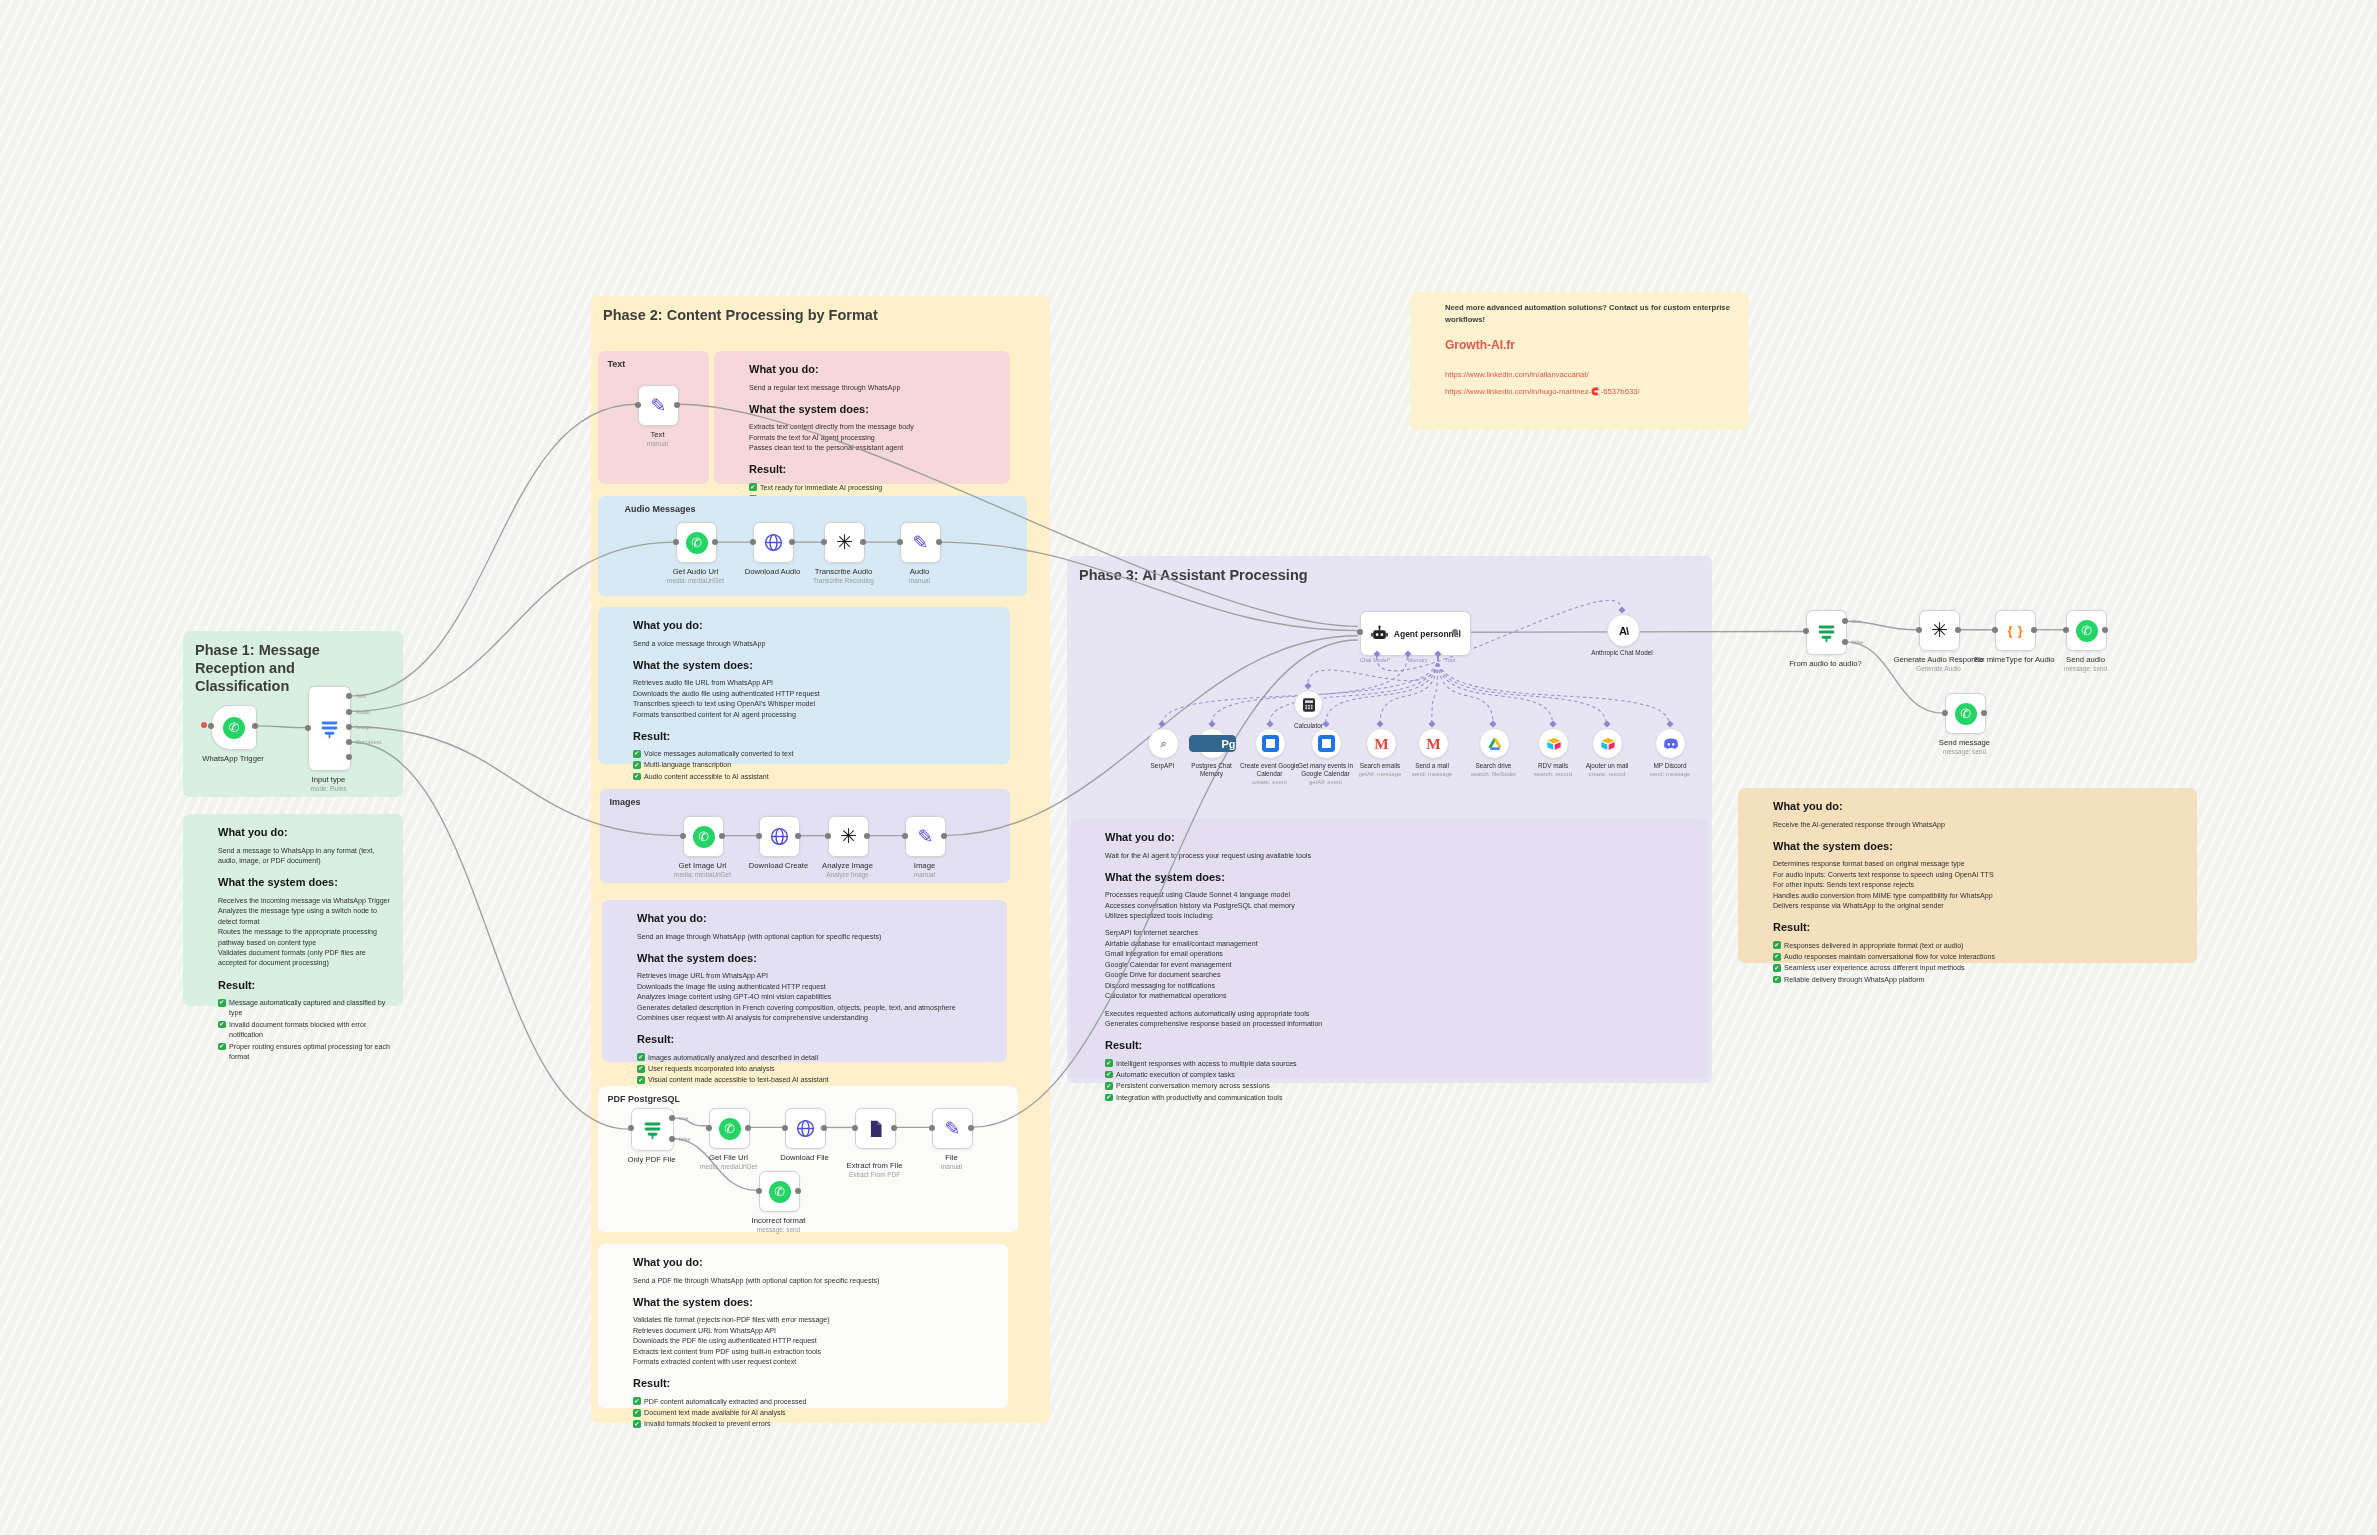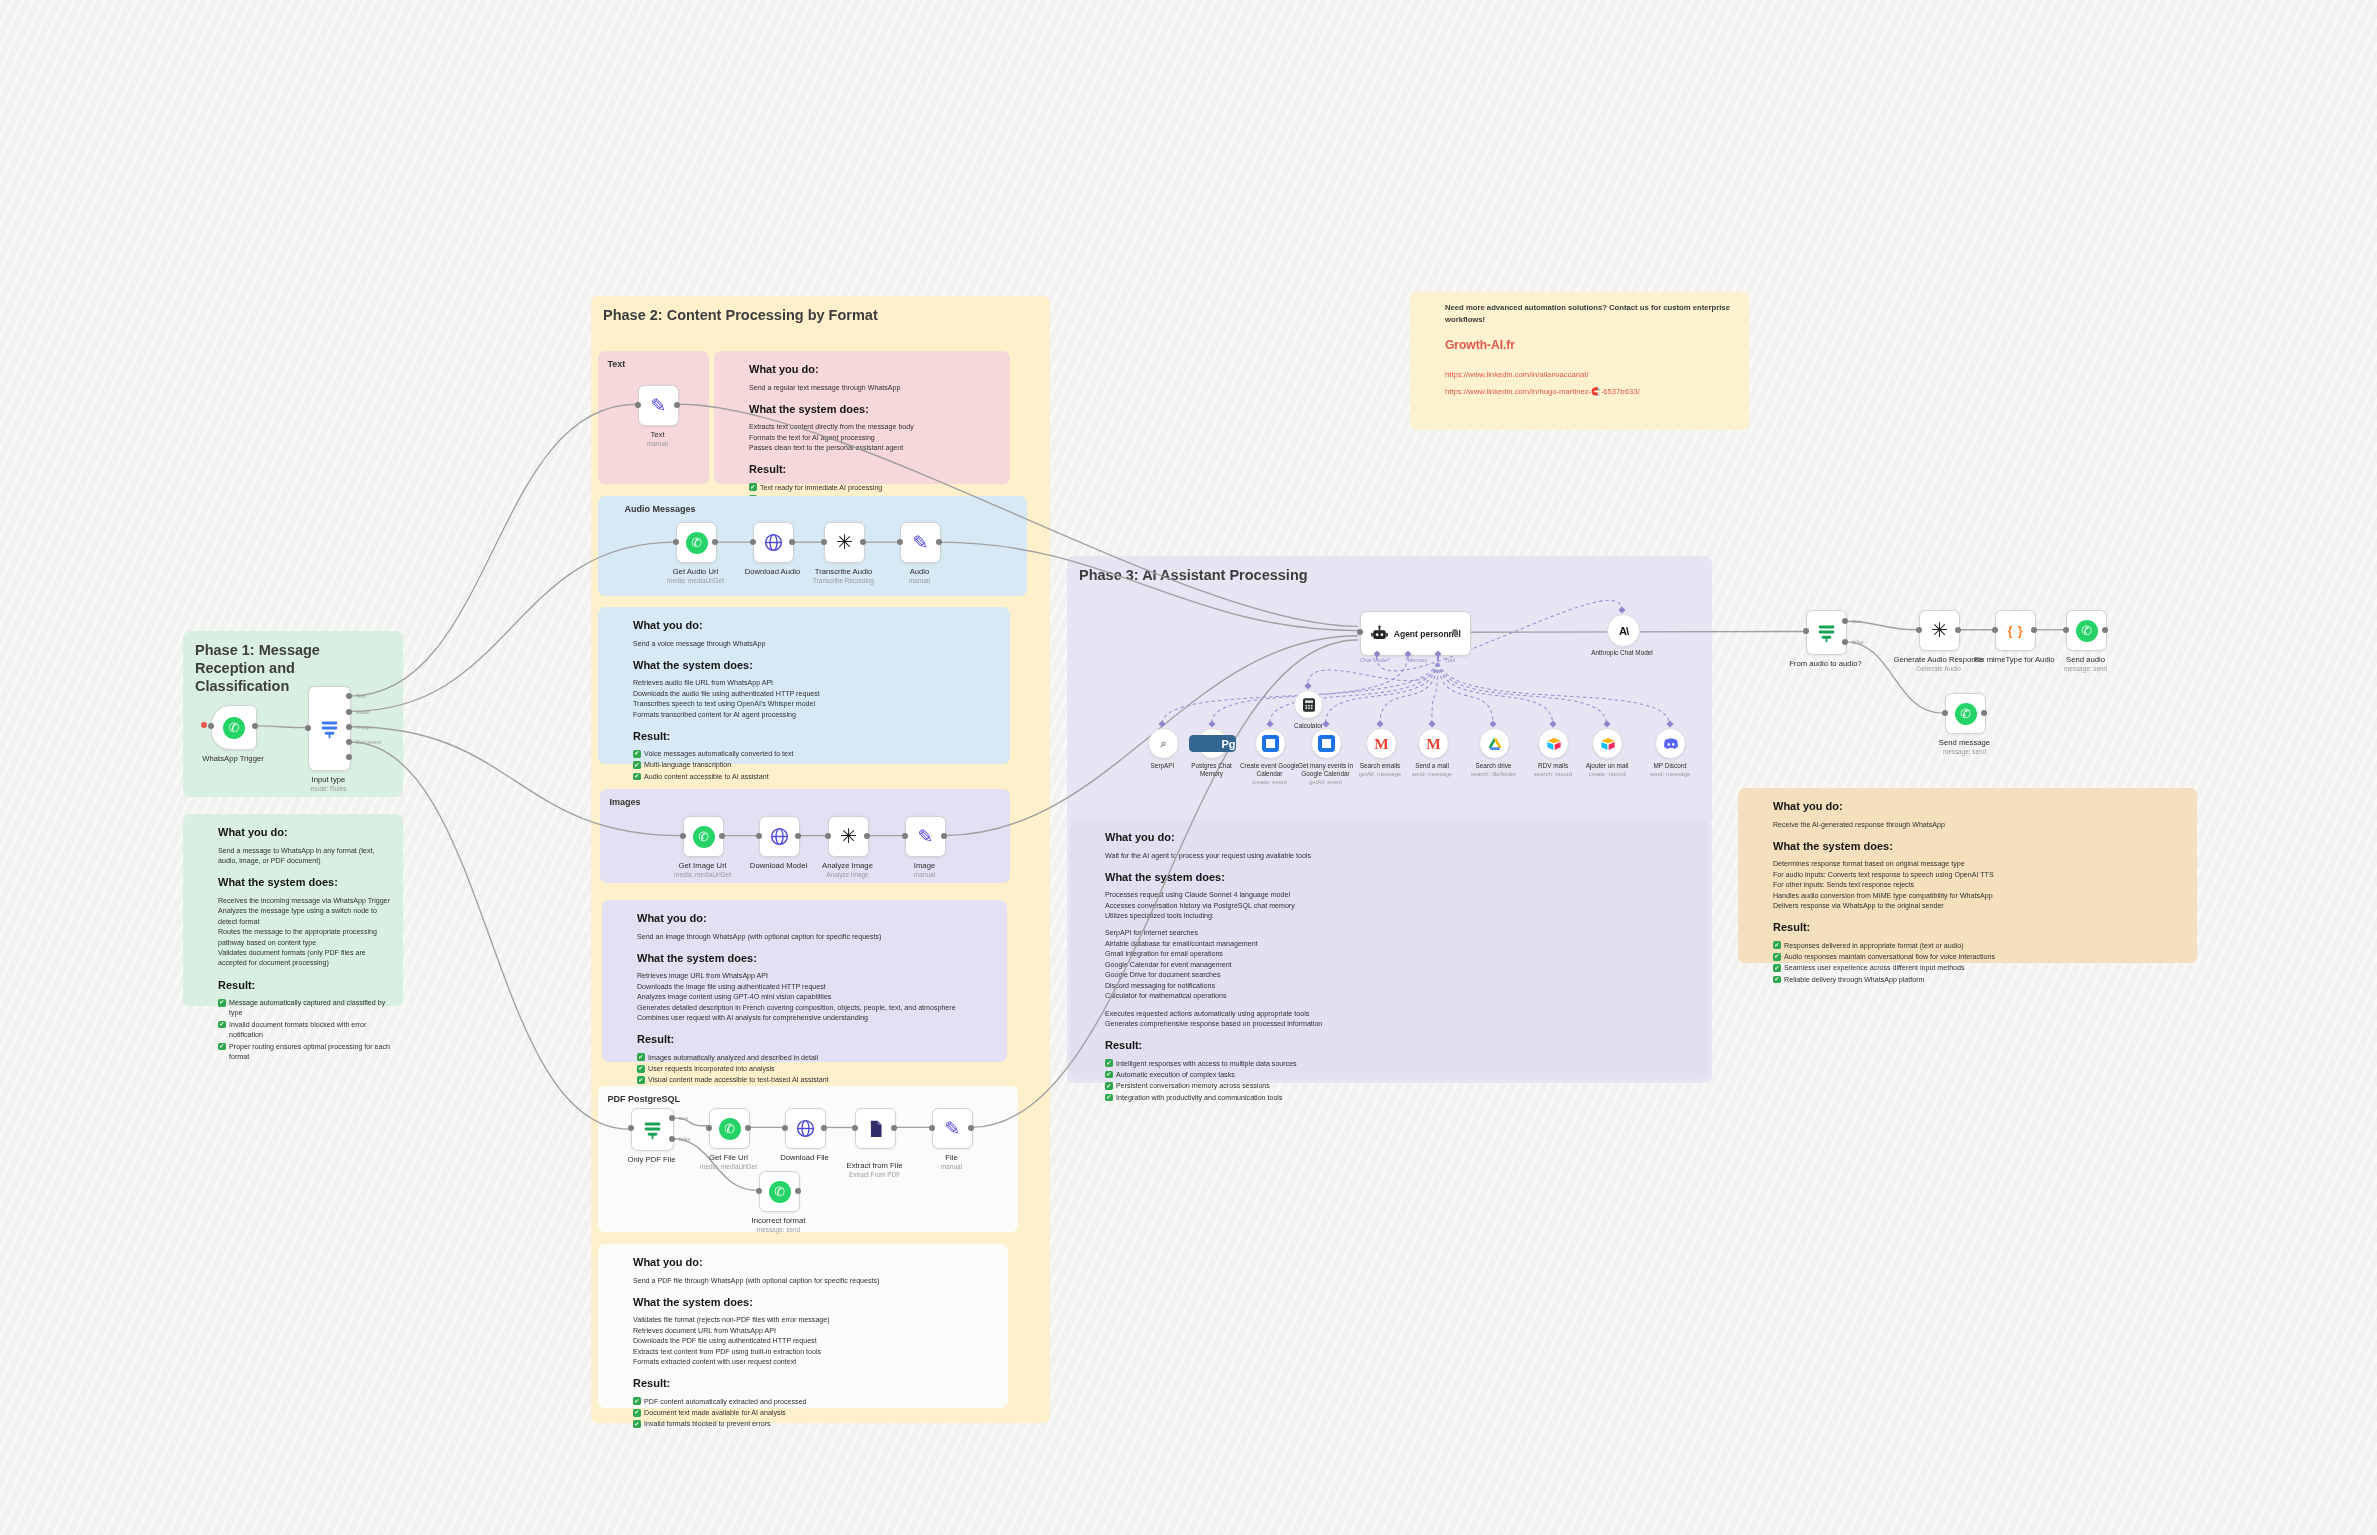--- a/index.html
+++ b/index.html
@@ -425,21 +425,21 @@
       <div class="node-box">
         <svg width="21" height="21" viewBox="0 0 24 24" fill="none" stroke="#4d49d8" stroke-width="1.6">
           <circle cx="12" cy="12" r="9"></circle>
           <ellipse cx="12" cy="12" rx="4" ry="9"></ellipse>
           <path d="M3 12h18"></path>
         </svg>
       </div>
       <span class="dot" style="left:0px;top:19.6px"></span>
       <span class="dot" style="left:39px;top:19.6px"></span>
       <div class="node-label" style="top:45px">
-      <div>Download Model</div>
+      <div>Download Create</div>
         <div class="sub"></div>
       </div>
     </div>
     <div class="node" style="left:828px;top:816px;width:39px;height:39px;">
       <div class="node-box">
         <span class="openai">✳</span>
       </div>
       <span class="dot" style="left:0px;top:19.6px"></span>
       <span class="dot" style="left:39px;top:19.6px"></span>
       <div class="node-label" style="top:45px">

